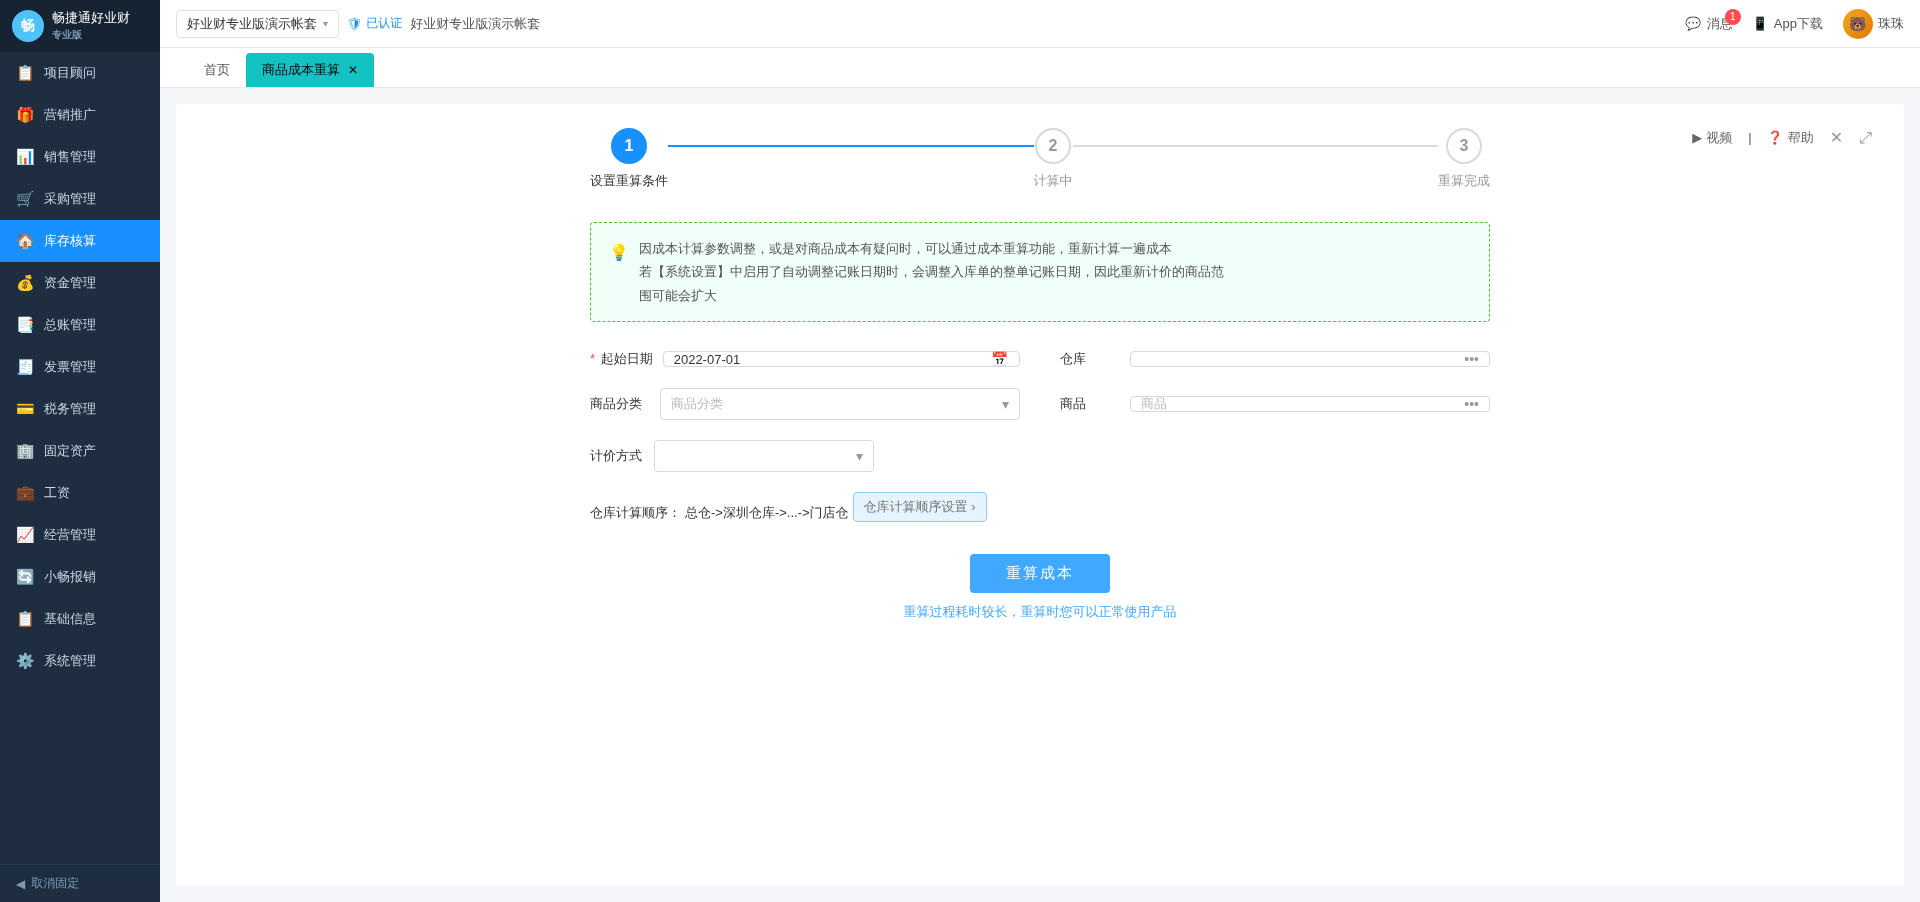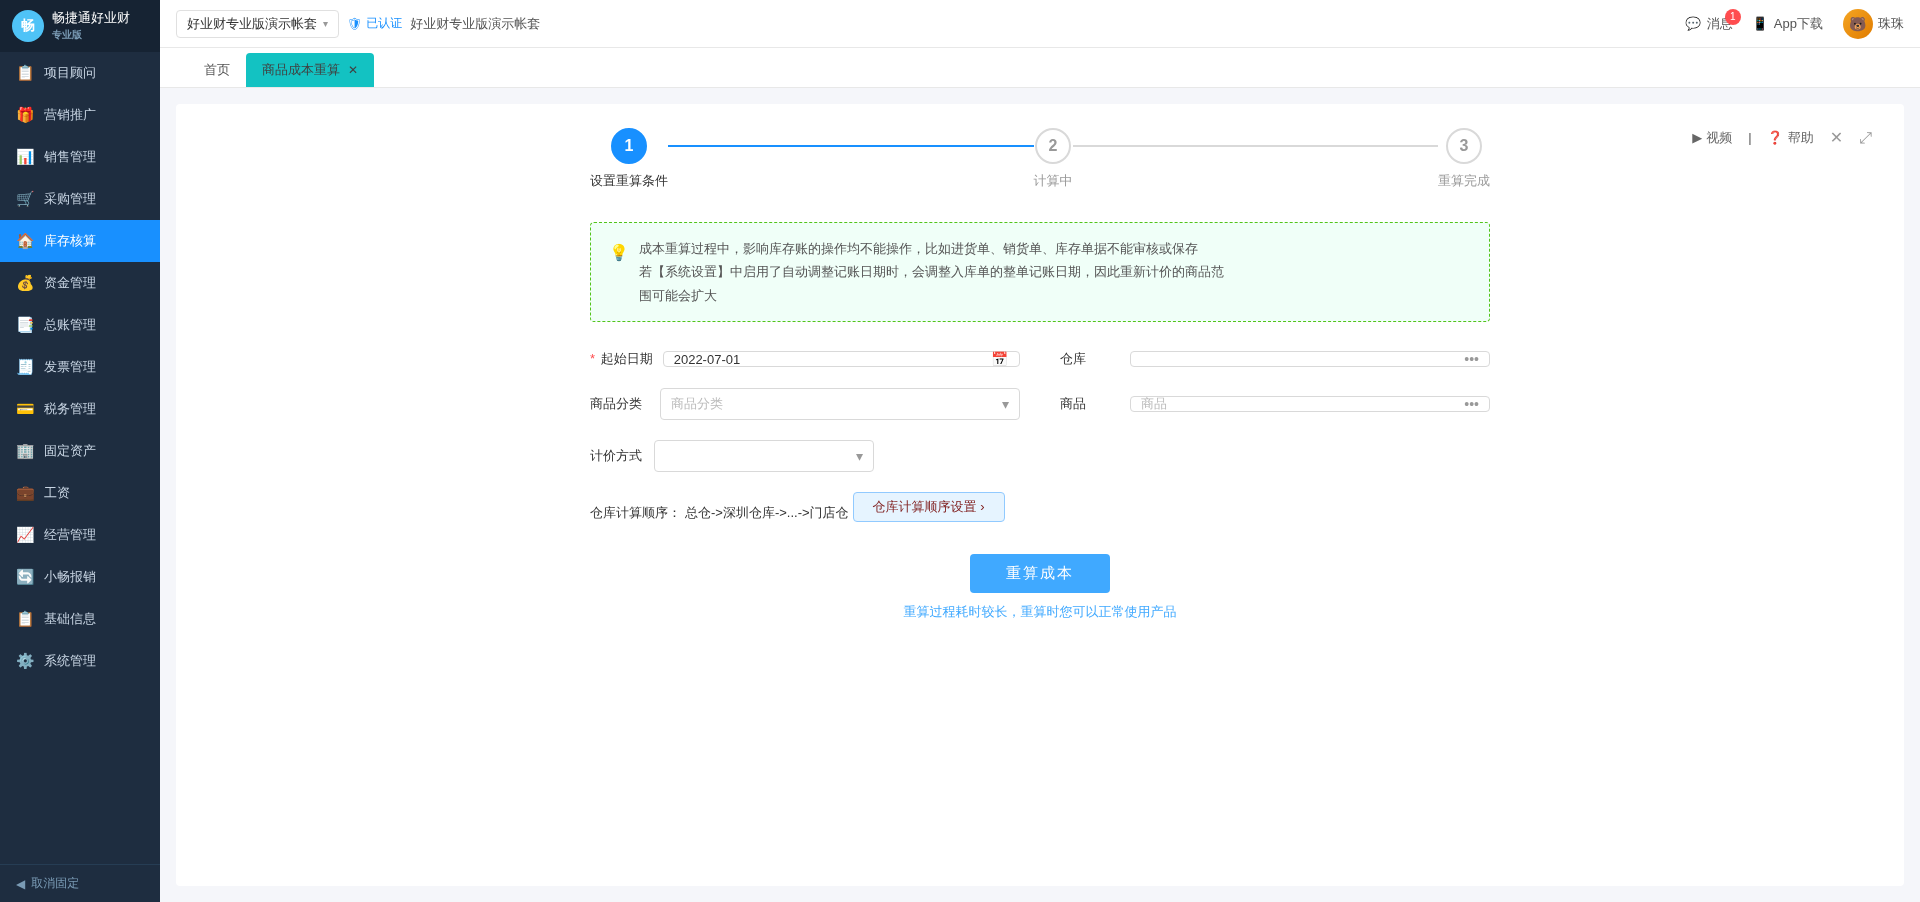--- a/index.html
+++ b/index.html
@@ -155,21 +155,21 @@
     .tab {
       padding: 8px 16px;
       font-size: 13px;
       cursor: pointer;
       color: #555;
       border-radius: 4px 4px 0 0;
     }
     .tab.home { color: #555; }
     .tab.active {
       background: #13c2c2;
-      color: #404040;
+      color: #000000;
       display: flex;
       align-items: center;
       gap: 8px;
     }
     .tab-close { font-size: 12px; cursor: pointer; }
 
     
     .content {
       flex: 1;
       overflow-y: auto;
@@ -336,24 +336,24 @@
     .warehouse-row {
       display: flex;
       align-items: flex-end;
       margin-bottom: 32px;
       gap: 4px;
     }
     .warehouse-label { font-size: 13px; color: #333; white-space: nowrap; }
     .warehouse-value { font-size: 13px; color: #333; }
     .warehouse-btn {
       background: #e6f4ff;
-      color: #7f1d1d;
+      color: #737373;
       border: 1px solid #91caff;
       border-radius: 4px;
-      padding: 5px 19px;
+      padding: 5px 10px;
       font-size: 13px;
       cursor: pointer;
       display: flex;
       align-items: center;
       gap: 6px;
     }
 
     
     .recalc-section {
       display: flex;
@@ -550,21 +550,21 @@
         <div class="step">
           <div class="step-circle inactive">3</div>
           <div class="step-label">重算完成</div>
         </div>
       </div>
 
       <div style="max-width: 900px; margin: 0 auto 24px auto;">
         <div class="info-box">
           <span class="info-box-icon">💡</span>
           <div>
-            <div>成本重算过程中，影响库存账的操作均不能操作，比如进货单、销货单、库存单据不能审核或保存</div>
+            <div>因成本计算参数调整，或是对商品成本有疑问时，可以通过成本重算功能，重新计算一遍成本</div>
             <div>若【系统设置】中启用了自动调整记账日期时，会调整入库单的整单记账日期，因此重新计价的商品范</div>
             <div>围可能会扩大</div>
           </div>
         </div>
       </div>
 
       <div class="form-section">
 
         <div class="form-row">
           <div class="form-field">

